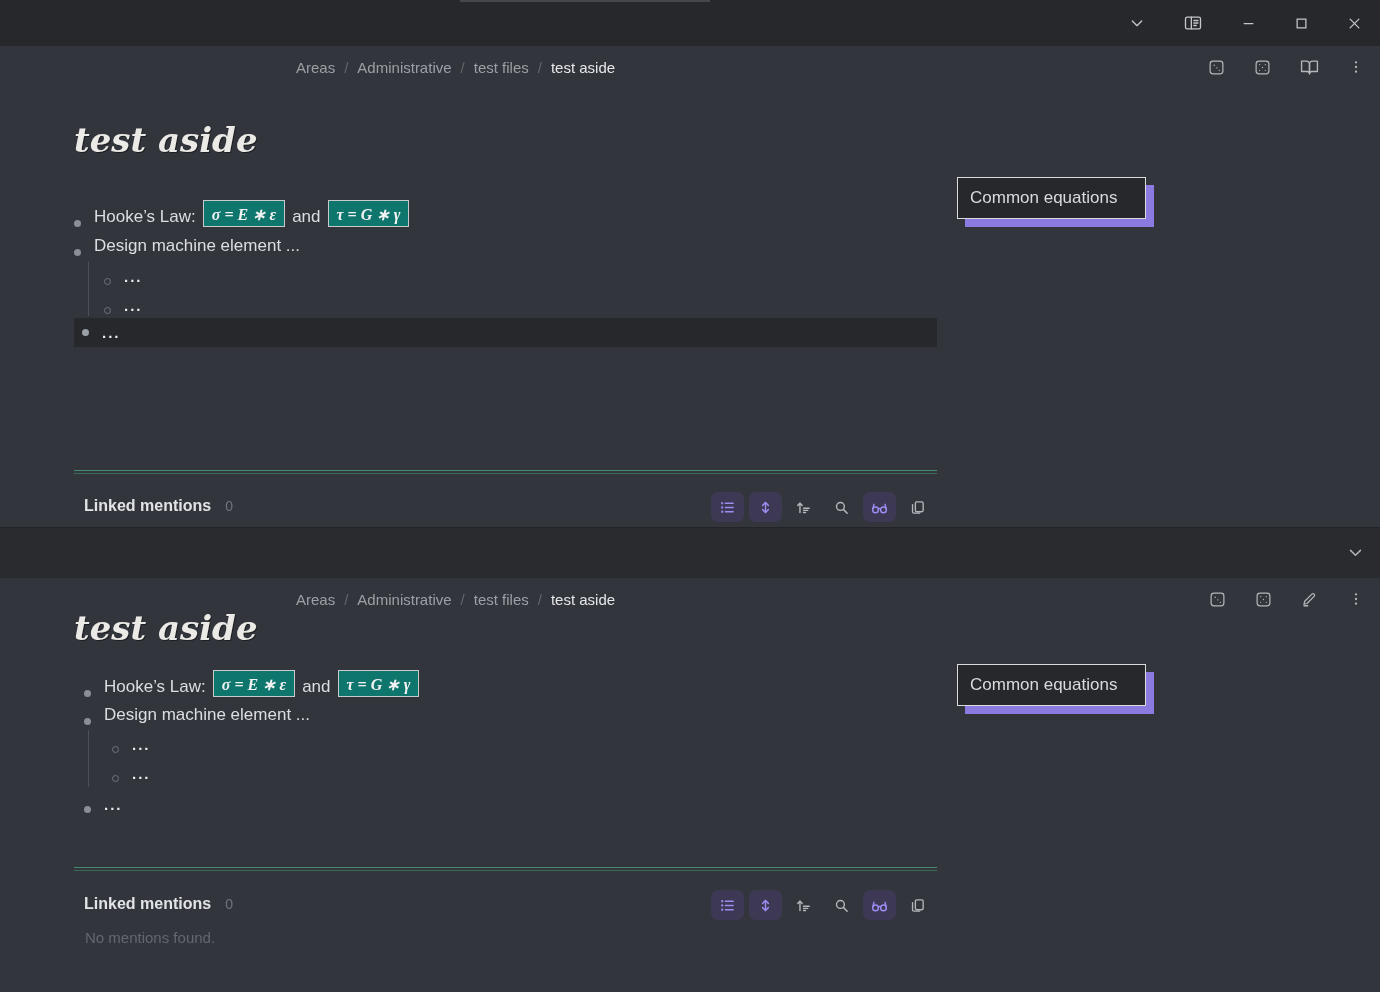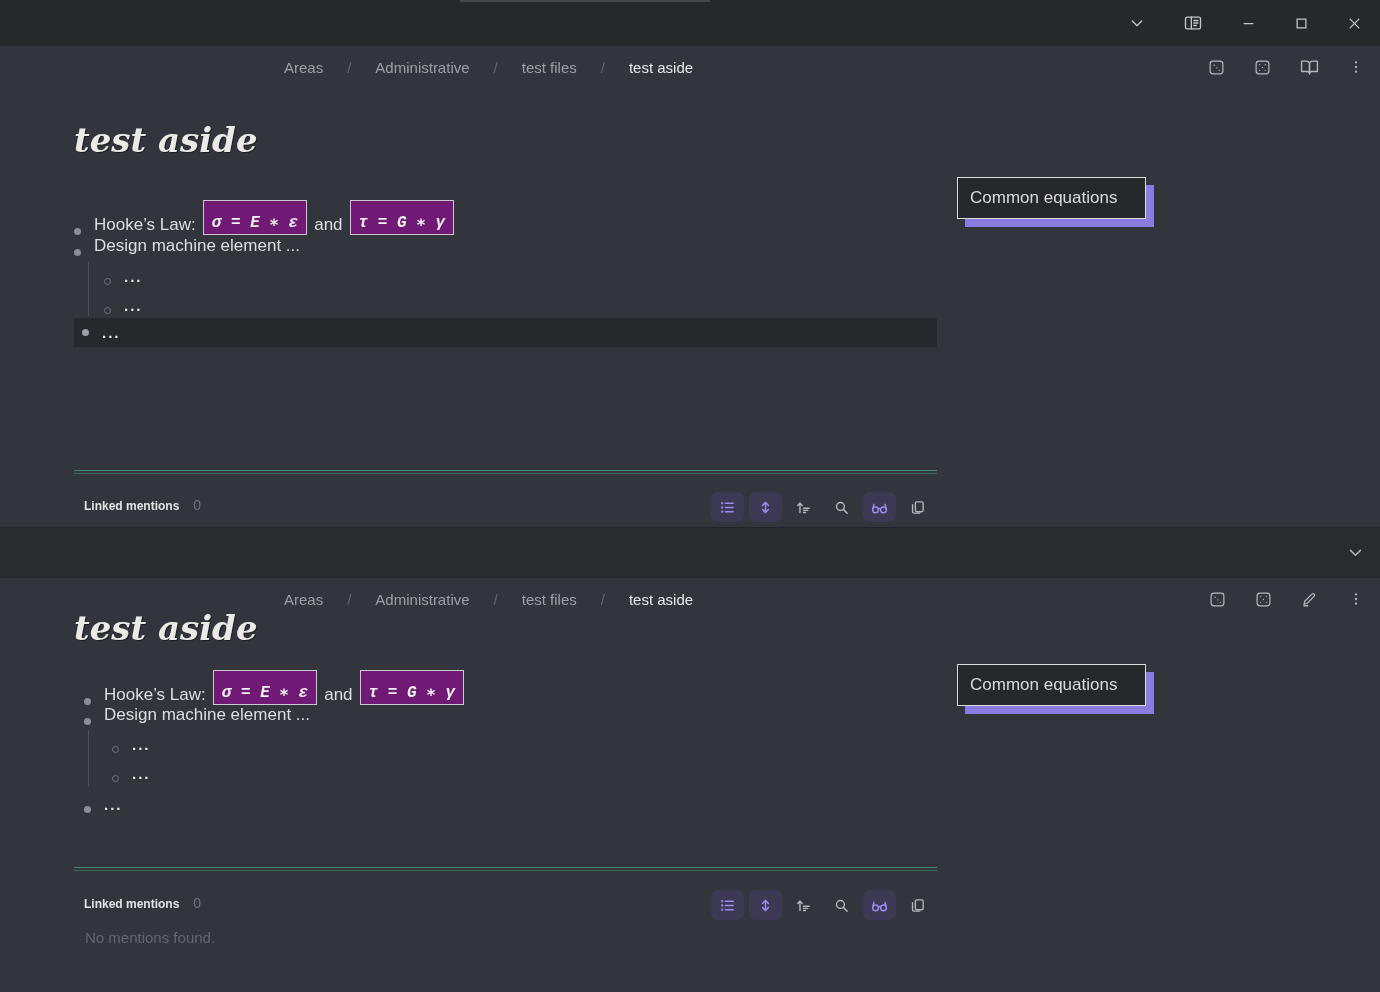--- a/index.html
+++ b/index.html
@@ -22,22 +22,22 @@
     position:absolute; right:6px; top:0; height:46px;
     display:flex; align-items:center; gap:30px; padding-right:8px;
   }
   .win-controls .wicon { color:#c3c6ca; cursor:pointer; padding:4px; }
 
   
   .pane-header { position:absolute; left:0; width:1380px; height:42px; }
   .pane-header.h1 { top:46px; }
   .pane-header.h2 { top:578px; }
   .breadcrumb {
-    position:absolute; left:284px; top:0; height:42px;
-    display:flex; align-items:center; gap:24px;
+    position:absolute; left:296px; top:0; height:42px;
+    display:flex; align-items:center; gap:9px;
     font-size:15px; color:#9ba0a6;
   }
   .breadcrumb .sep { color:#62666c; }
   .breadcrumb .crumb { cursor:pointer; }
   .breadcrumb .crumb.current { color:#e6e7e9; }
   .header-actions {
     position:absolute; right:14px; top:0; height:42px;
     display:flex; align-items:center; gap:25px;
   }
   .header-actions .hicon { color:#b4b8bd; cursor:pointer; padding:2px; }
@@ -57,23 +57,23 @@
     width:7px; height:7px; border-radius:50%; background:#8a8e95;
     flex:0 0 auto; margin-right:13px;
   }
   .bullet-circle {
     width:7px; height:7px; border-radius:50%; border:1.5px solid #6e737a;
     flex:0 0 auto; margin-right:13px;
   }
   .dots-text { font-weight:700; letter-spacing:2px; font-size:15px; color:#e8e9eb; }
   .eq {
     display:inline-block; margin:0 7px;
-    border:1px solid #c9cacc; background:#701a75;
-    padding:11px 8px 2px 8px;
-    font-family:Liberation Mono, monospace; font-style:italic; font-weight:600;
+    border:1px solid #c9cacc; background:#0f766e;
+    padding:4px 8px 2px 8px;
+    font-family:Liberation Serif, serif; font-style:italic; font-weight:600;
     font-size:16px; color:#f2f2f2; white-space:nowrap;
   }
   .indent-guide { position:absolute; width:1px; background:#4c5057; }
 
   .hl-row {
     position:absolute; left:74px; width:863px; height:29px;
     background:#26282c; display:flex; align-items:center; padding-left:8px;
   }
 
   
@@ -85,21 +85,21 @@
     font-size:17px; color:#d9dadc; cursor:pointer;
   }
   .a1 { top:177px; } .a2 { top:664px; }
 
   
   .teal-divider {
     position:absolute; left:74px; width:863px; height:4px;
     border-top:1px solid #478a72; border-bottom:1px solid #3b6c5a;
   }
   .lm-label-row { position:absolute; left:84px; display:flex; align-items:baseline; gap:14px; }
-  .lm-label { font-size:12px; font-weight:600; color:#e2e3e5; }
+  .lm-label { font-size:16px; font-weight:600; color:#e2e3e5; }
   .lm-count { font-size:14px; color:#70747b; }
   .lm-toolbar { position:absolute; display:flex; align-items:center; gap:5px; }
   .icon-btn {
     width:33px; height:30px; border-radius:7px;
     display:flex; align-items:center; justify-content:center;
     color:#b4b8bd; cursor:pointer;
   }
   .icon-btn.active { background:#3d3955; color:#9d8cf2; }
   .empty-msg { position:absolute; left:85px; font-size:15px; color:#63676e; }
 

